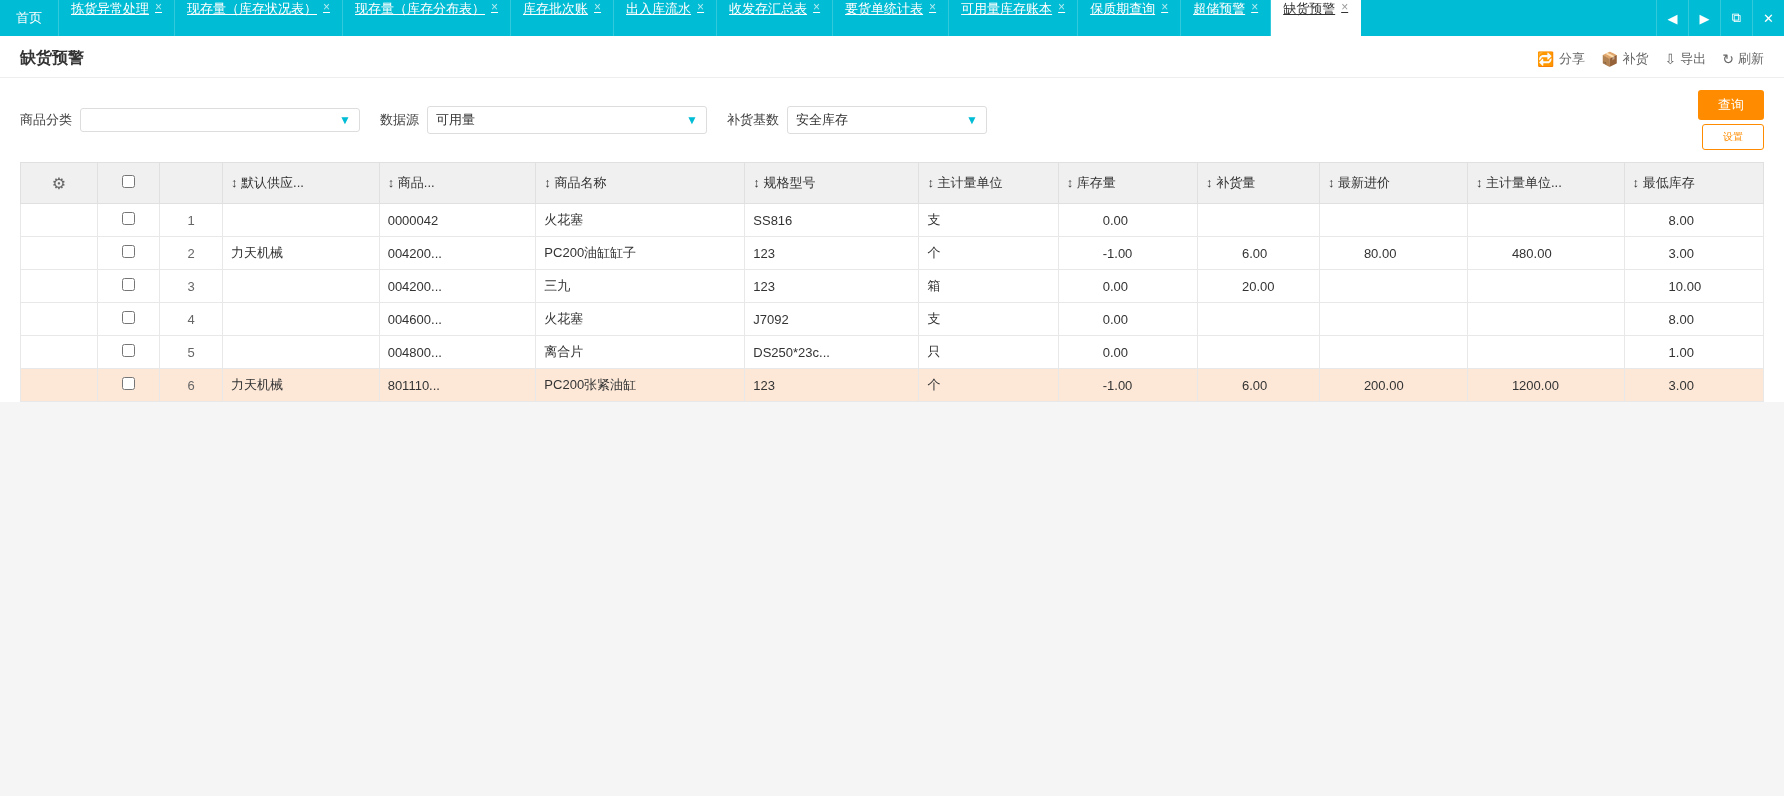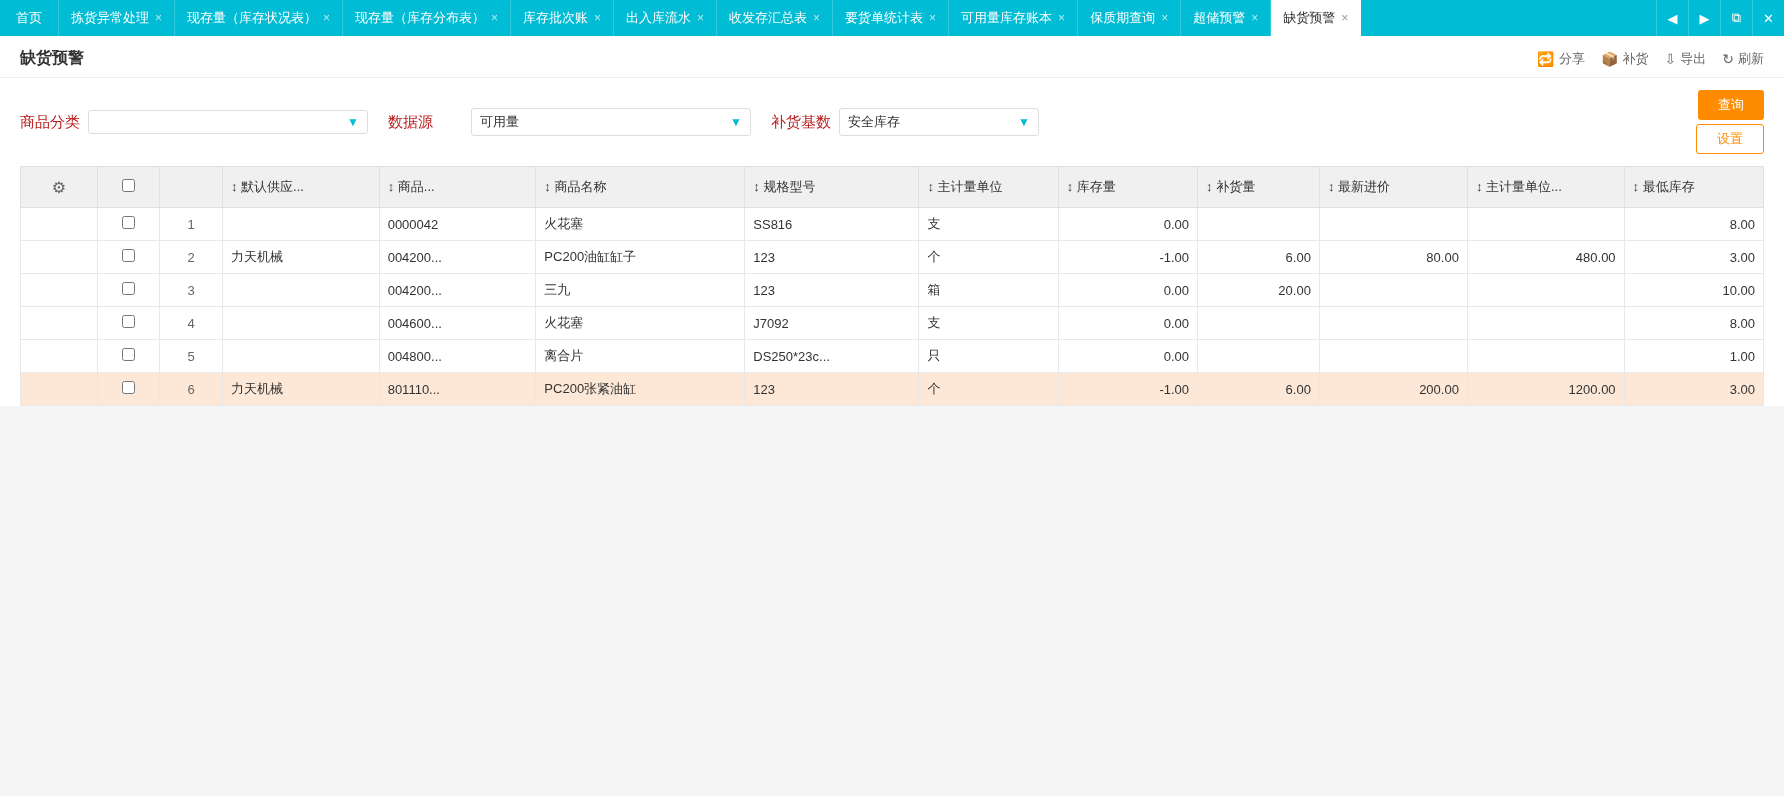--- a/index.html
+++ b/index.html
@@ -8,29 +8,29 @@
     
     .nav-tabs {
       display: flex;
       align-items: center;
       background: #00bcd4;
       height: 36px;
       overflow: hidden;
     }
     .nav-tab {
       display: flex;
-      align-items: center;
       padding: 0 12px;
       height: 100%;
       color: #fff;
       white-space: nowrap;
       cursor: pointer;
       border-right: 1px solid rgba(255,255,255,0.2);
       font-size: 13px;
       position: relative;
+      text-decoration: underline;
     }
     .nav-tab.active { background: #fff; color: #333; }
     .nav-tab .close-icon {
       margin-left: 6px;
       font-size: 12px;
       color: rgba(255,255,255,0.7);
       cursor: pointer;
     }
     .nav-tab.active .close-icon { color: #999; }
     .nav-tab-home {
@@ -103,23 +103,23 @@
       padding: 12px 20px;
       gap: 20px;
       flex-wrap: wrap;
     }
     .filter-group {
       display: flex;
       align-items: center;
       gap: 8px;
     }
     .filter-label {
-      color: #b91c1c;
+      color: #404040;
       white-space: nowrap;
-      font-size: 15px;
+      font-size: 13px;
     }
     .filter-select {
       display: flex;
       align-items: center;
       border: 1px solid #ddd;
       border-radius: 3px;
       padding: 4px 8px;
       min-width: 200px;
       cursor: pointer;
       background: #fff;
@@ -137,21 +137,21 @@
       cursor: pointer;
       font-size: 13px;
     }
     .btn-settings {
       background: #fff;
       color: #ff8c00;
       border: 1px solid #ff8c00;
       border-radius: 3px;
       padding: 5px 20px;
       cursor: pointer;
-      font-size: 13px;
+      font-size: 10px;
     }
 
     .filter-right {
       margin-left: auto;
       display: flex;
       flex-direction: column;
       gap: 4px;
       align-items: flex-end;
     }
 
@@ -185,21 +185,21 @@
     tbody td {
       padding: 7px 8px;
       border: 1px solid #e8e8e8;
       color: #333;
       font-size: 13px;
       overflow: hidden;
       text-overflow: ellipsis;
       white-space: nowrap;
     }
     .td-center { text-align: center; }
-    .td-right { text-align: right; padding-left: 44px; }
+    .td-right { text-align: left; padding-left: 44px; }
 
     .row-num { color: #666; text-align: center; }
     .checkbox-cell { text-align: center; }
 
     
     .th-gear {
       text-align: center;
       width: 40px;
     }
     .gear-btn {
@@ -326,21 +326,21 @@
     <div class="filter-group">
       <span class="filter-label">商品分类</span>
       <div class="filter-select" style="min-width:280px;">
         <span class="filter-select-text"></span>
         <span class="filter-select-arrow">▼</span>
       </div>
     </div>
 
     <div class="filter-group">
       <span class="filter-label">数据源</span>
-      <div class="filter-select" style="min-width:280px;margin-left:30px;">
+      <div class="filter-select" style="min-width:280px;">
         <span class="filter-select-text">可用量</span>
         <span class="filter-select-arrow">▼</span>
       </div>
     </div>
 
     <div class="filter-group">
       <span class="filter-label">补货基数</span>
       <div class="filter-select" style="min-width:200px;">
         <span class="filter-select-text">安全库存</span>
         <span class="filter-select-arrow">▼</span>

